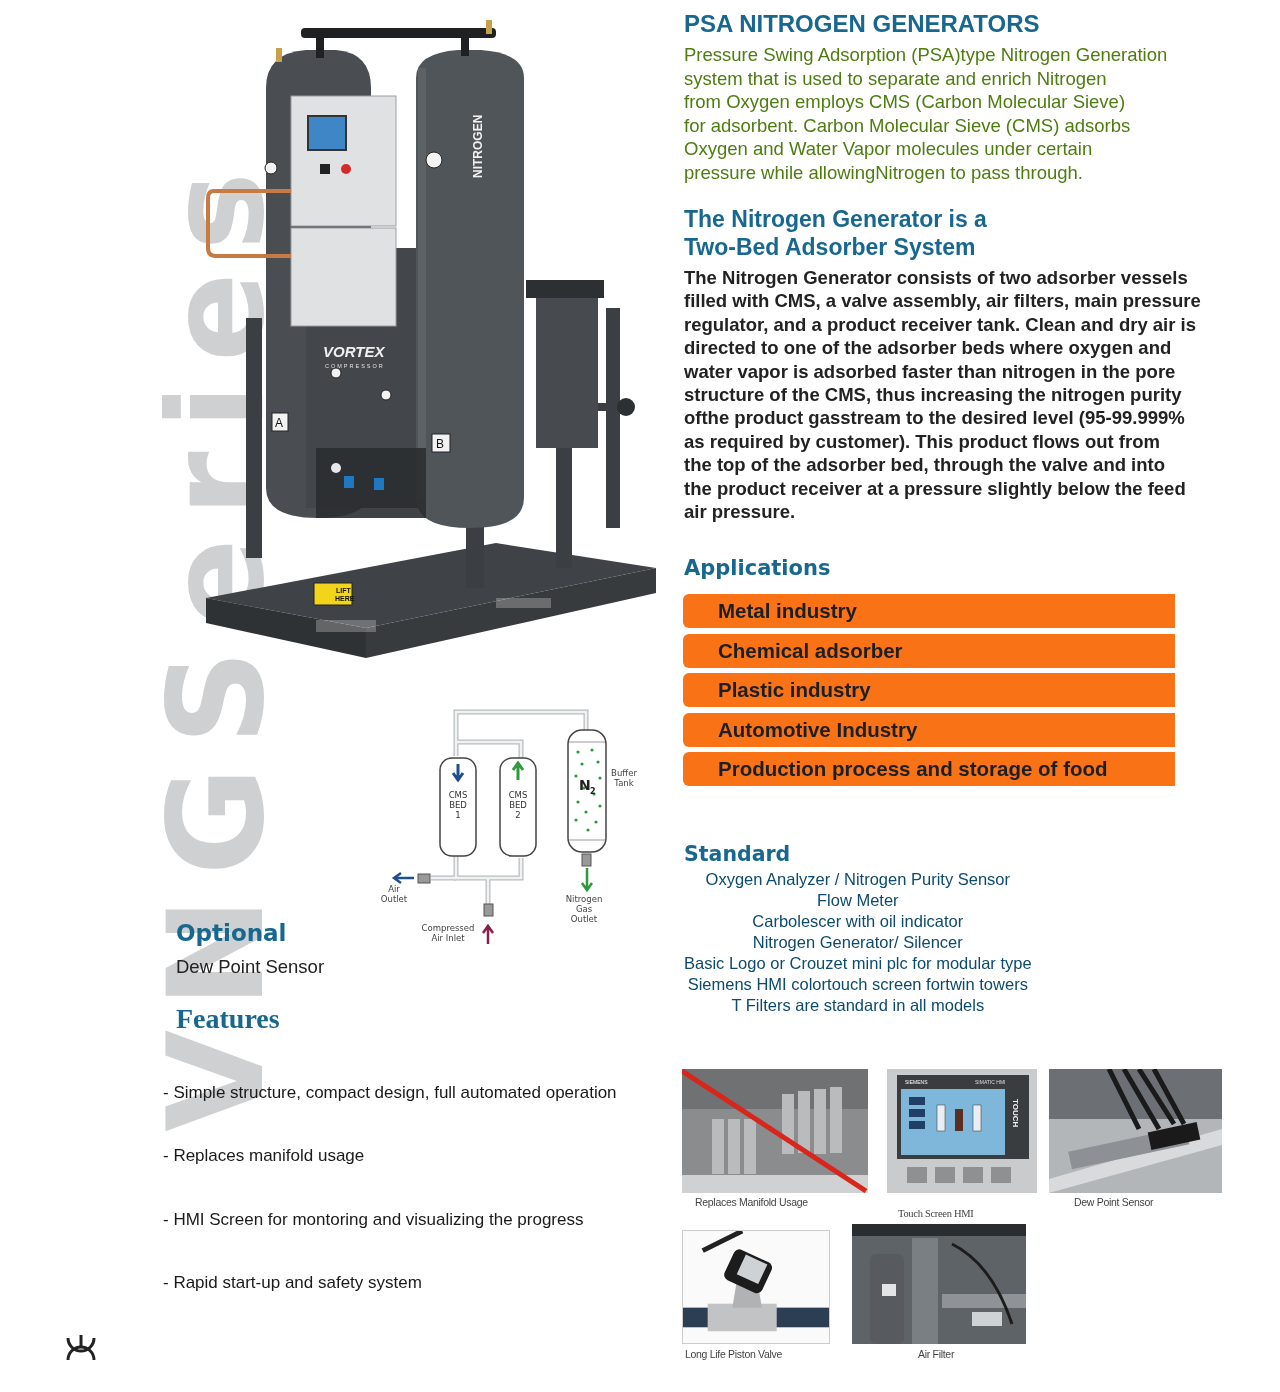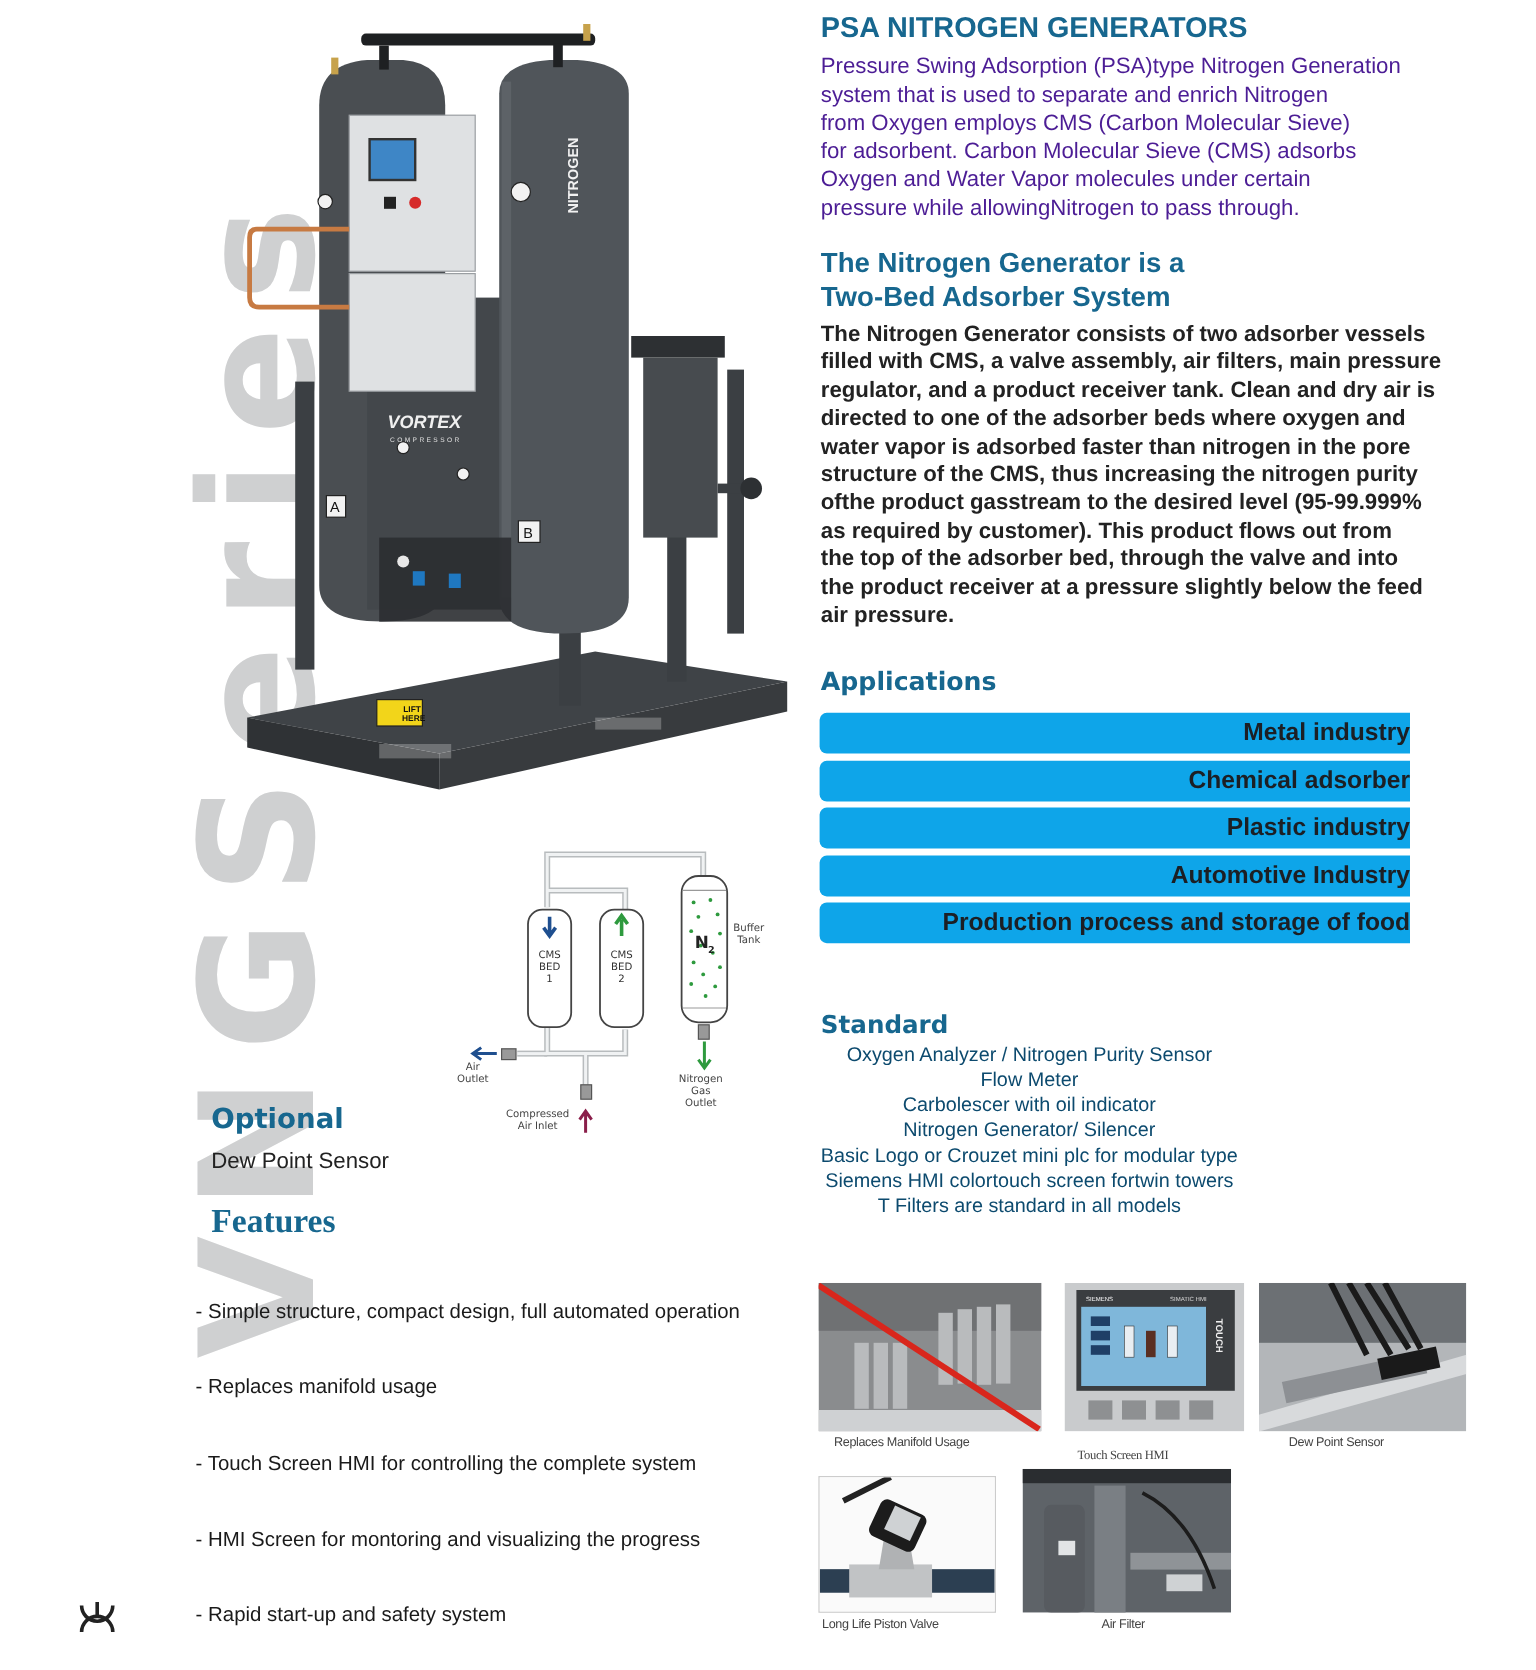--- a/index.html
+++ b/index.html
@@ -13,32 +13,31 @@
     font-size: 132px; letter-spacing: 22px; color: #cfd0d1;
     white-space: nowrap; line-height: 1; width: 1080px;
   }
   .ce-mark { position: absolute; left: 64px; top: 1332px; width: 34px; height: 34px; }
 
   .machine { position: absolute; left: 196px; top: 8px; width: 468px; height: 670px; }
   .diagram { position: absolute; left: 376px; top: 706px; width: 270px; height: 244px; }
 
   .h-blue { color: #17678f; font-weight: bold; }
   .sec-title { position: absolute; left: 684px; top: 10px; font-size: 24px; }
-  .intro { position: absolute; left: 684px; top: 43px; width: 580px; font-size: 18.5px; line-height: 23.5px; color: #4c1d95; white-space: pre-line; }
+  .intro { position: absolute; left: 684px; top: 43px; width: 580px; font-size: 18.5px; line-height: 23.5px; color: #4d7c0f; white-space: pre-line; }
   .sub-title { position: absolute; left: 684px; top: 205px; font-size: 23px; line-height: 28px; width: 560px; white-space: pre-line; }
   .body2 { position: absolute; left: 684px; top: 266px; width: 580px; font-size: 18.5px; line-height: 23.4px; color: #222; white-space: pre-line; font-weight: bold; }
 
   .apps-title { position: absolute; left: 684px; top: 556px; font-size: 21px; font-family: "DejaVu Sans", sans-serif; }
   .apps-list { position: absolute; left: 683px; top: 594px; width: 492px; }
   .app-item {
-    height: 34px; margin-bottom: 5.5px; background: #0ea5e9;
+    height: 34px; margin-bottom: 5.5px; background: #f97316;
     border-radius: 6px 0 0 6px; padding-left: 35px;
     font-size: 20.5px; font-weight: bold; color: #1c1f24; line-height: 34px;
     cursor: default;
-    text-align: right;
   }
 
   .std-title { position: absolute; left: 684px; top: 842px; font-size: 20.5px; font-family: "DejaVu Sans", sans-serif; }
   .std-list { position: absolute; left: 684px; top: 869px; font-size: 16.5px; line-height: 21px; color: #0c4a6e; list-style: none; text-align: center; }
 
   .opt-title { position: absolute; left: 176px; top: 920px; font-size: 23px; font-family: "DejaVu Sans", sans-serif; }
   .opt-item { position: absolute; left: 176px; top: 956px; font-size: 18.5px; color: #222; }
   .feat-title { position: absolute; left: 176px; top: 1003px; font-size: 28px; font-family: Liberation Serif, serif; }
   .feat-list { position: absolute; left: 163px; top: 1040px; font-size: 17px; line-height: 21.1px; color: #1a1a1a; list-style: none; white-space: pre; }
 
@@ -237,21 +236,20 @@
   <li>T Filters are standard in all models</li>
 </ul>
 
 <h3 class="opt-title h-blue">Optional</h3>
 <div class="opt-item">Dew Point Sensor</div>
 
 <h3 class="feat-title h-blue">Features</h3>
 <ul class="feat-list">
   <li>- Simple structure, compact design, full automated operation</li>
   <li>- Replaces manifold usage</li>
-  <li>- Touch Screen HMI for controlling the complete system</li>
   <li>- HMI Screen for montoring and visualizing the progress</li>
   <li>- Rapid start-up and safety system</li>
   
   
   
   
   
   
   
   

